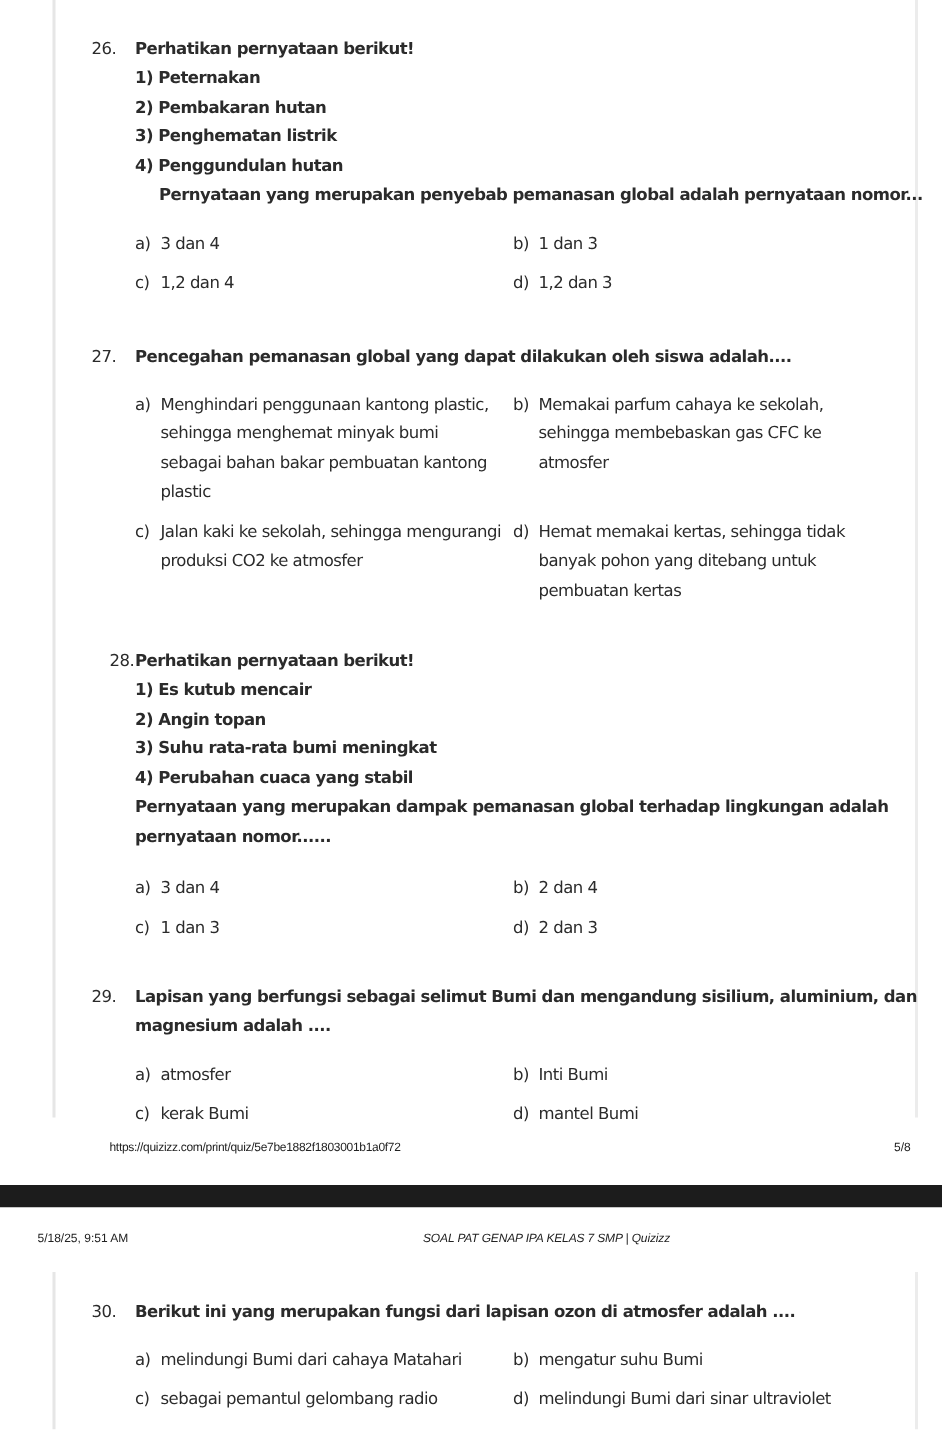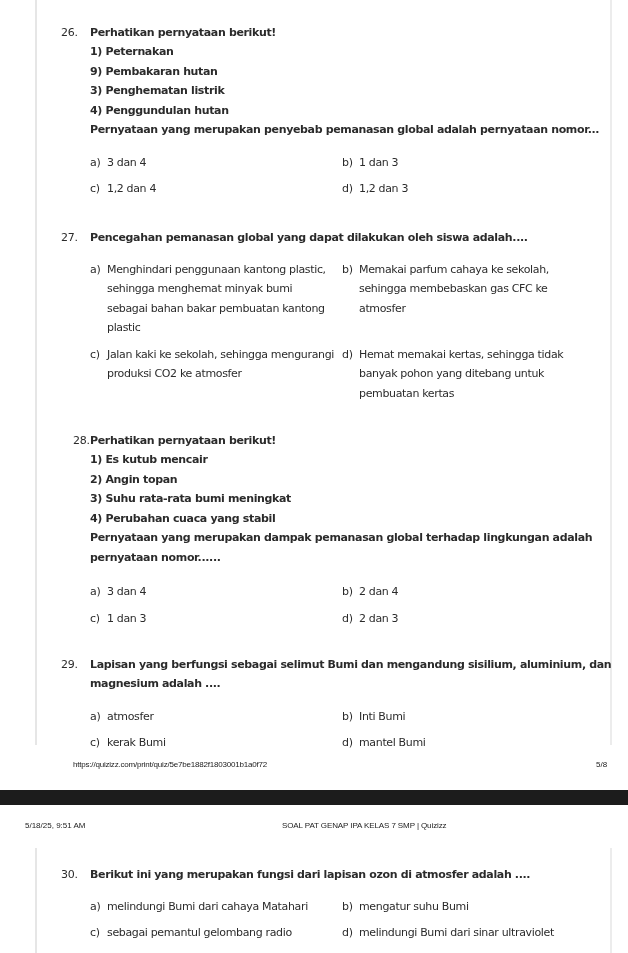--- a/index.html
+++ b/index.html
@@ -19,37 +19,37 @@
     .q-line { position: absolute; left: 90px; font-size: 11px; line-height: 20px; letter-spacing: -0.35px; white-space: nowrap; font-weight: bold; }
     .opt { position: absolute; font-size: 11px; line-height: 20px; letter-spacing: -0.35px; }
     .opt-letter { position: absolute; left: 0; top: 0; }
     .opt-text { position: absolute; left: 17px; top: 0; white-space: nowrap; }
     .col-a { left: 90px; }
     .col-b { left: 342px; }
 
     .print-url { position: absolute; left: 25px; top: 760px; font-family: "Liberation Sans", sans-serif; font-size: 8px; color: #222; letter-spacing: -0.2px; padding-left: 48px; }
     .print-page { position: absolute; left: 596px; top: 760px; font-family: "Liberation Sans", sans-serif; font-size: 8px; color: #222; }
     .print-date { position: absolute; left: 25px; top: 821px; font-family: "Liberation Sans", sans-serif; font-size: 8px; color: #222; }
-    .print-title { position: absolute; left: 282px; top: 821px; font-family: "Liberation Sans", sans-serif; font-size: 8px; color: #222; letter-spacing: -0.1px; }
+    .print-title { position: absolute; left: 282px; top: 821px; font-family: "Liberation Sans", sans-serif; font-size: 8px; color: #222; letter-spacing: -0.1px; font-style: italic; }
   </style>
 </head>
 <body>
 
 <div class="page1">
   <div class="frame-border-left" style="top:0; height:745px;"></div>
   <div class="frame-border-right" style="top:0; height:745px;"></div>
 
   <div class="q" style="top:23px;">
     <span class="q-num" style="top:0;">26.</span>
     <span class="q-line" style="top:0;">Perhatikan pernyataan berikut!</span>
     <span class="q-line" style="top:19px;">1) Peternakan</span>
-    <span class="q-line" style="top:39px;">9) Pembakaran hutan</span>
+    <span class="q-line" style="top:39px;">2) Pembakaran hutan</span>
     <span class="q-line" style="top:58px;">3) Penghematan listrik</span>
     <span class="q-line" style="top:78px;">4) Penggundulan hutan</span>
-    <span class="q-line" style="top:97px;">Pernyataan yang merupakan penyebab pemanasan global adalah pernyataan nomor...</span>
+    <span class="q-line" style="top:97px;margin-left:16px;">Pernyataan yang merupakan penyebab pemanasan global adalah pernyataan nomor...</span>
 
     <div class="opt col-a" style="top:130px;">
       <span class="opt-letter">a)</span>
       <span class="opt-text">3 dan 4</span>
     </div>
     <div class="opt col-b" style="top:130px;">
       <span class="opt-letter">b)</span>
       <span class="opt-text">1 dan 3</span>
     </div>
     <div class="opt col-a" style="top:156px;">

